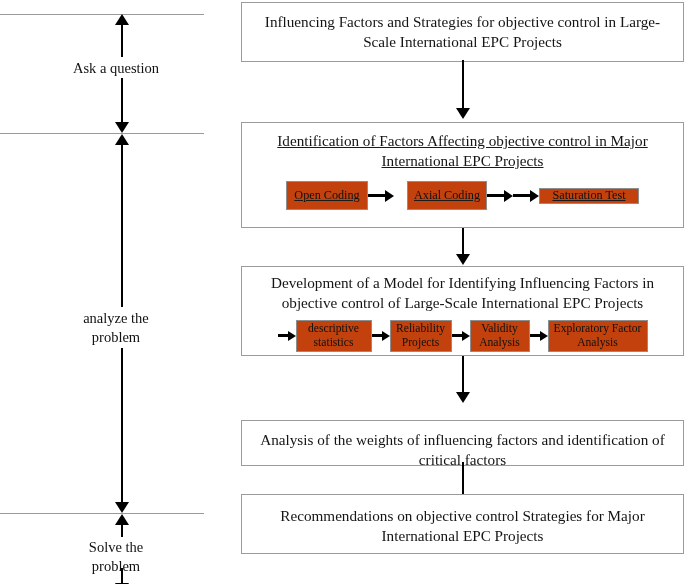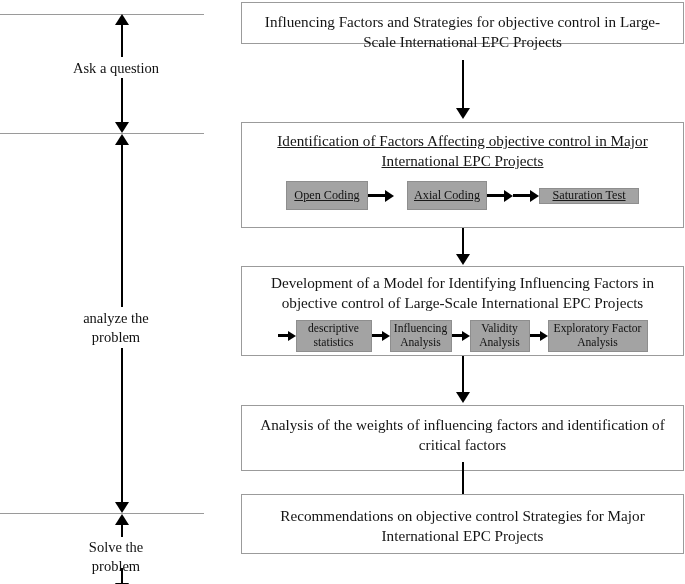--- a/index.html
+++ b/index.html
@@ -113,21 +113,21 @@
   .substeps {
     display: flex;
     align-items: center;
     justify-content: center;
     box-sizing: border-box;
   }
 
   .substep {
     box-sizing: border-box;
     border: 1px solid #8e8e8e;
-    background: #a3a3a3;
+    background: #c2410c;
     text-align: center;
     display: flex;
     align-items: center;
     justify-content: center;
     line-height: 1.14;
     color: #111;
     padding: 2px 3px;
   }
 
   .step-arrow {
@@ -188,21 +188,21 @@
     <div class="arrowhead up" style="top:502px;"></div>
     <div class="spine" style="top:512px;height:13px;"></div>
     <div class="spine" style="top:556px;height:16px;"></div>
     <div class="arrowhead down" style="top:571px;"></div>
     <div class="phase-label" style="top:526px;white-space:pre-line;">Solve the
 problem</div>
   </div>
 
   <div id="flow">
 
-    <div class="stage-box" style="top:2px;height:42px;">
+    <div class="stage-box" style="top:2px;height:60px;">
       <div class="stage-title" style="padding-top:9px;">Influencing Factors and Strategies for objective control in Large-Scale International EPC Projects</div>
     </div>
     <div class="connector" style="top:60px;height:49px;"></div>
     <div class="connector-head" style="top:108px;"></div>
 
     <div class="stage-box" style="top:122px;height:106px;text-decoration:underline;">
       <div class="stage-title" style="padding-top:8px;">Identification of Factors Affecting objective control in Major International EPC Projects</div>
       <div id="coding-steps" class="substeps" style="margin-top:8px;padding:0 13px;">
         <div class="substep" style="width:82px;height:29px;">Open Coding</div>
         <div class="step-arrow">
@@ -229,37 +229,37 @@
       <div id="analysis-steps" class="substeps" style="margin-top:5px;padding:0 6px;">
         <div class="step-arrow">
           <div class="shaft"></div>
           <div class="head"></div>
         </div>
         <div class="substep" style="width:76px;height:32px;">descriptive statistics</div>
         <div class="step-arrow">
           <div class="shaft"></div>
           <div class="head"></div>
         </div>
-        <div class="substep" style="width:62px;height:32px;">Influencing Analysis</div>
+        <div class="substep" style="width:62px;height:32px;">Reliability Projects</div>
         <div class="step-arrow">
           <div class="shaft"></div>
           <div class="head"></div>
         </div>
         <div class="substep" style="width:60px;height:32px;">Validity Analysis</div>
         <div class="step-arrow">
           <div class="shaft"></div>
           <div class="head"></div>
         </div>
         <div class="substep" style="width:100px;height:32px;">Exploratory Factor Analysis</div>
       </div>
     </div>
     <div class="connector" style="top:356px;height:38px;"></div>
     <div class="connector-head" style="top:392px;"></div>
 
-    <div class="stage-box" style="top:405px;height:66px;">
+    <div class="stage-box" style="top:420px;height:46px;">
       <div class="stage-title" style="padding-top:9px;">Analysis of the weights of influencing factors and identification of critical factors</div>
     </div>
     <div class="connector" style="top:462px;height:48px;"></div>
     <div class="connector-head" style="top:509px;"></div>
 
     <div class="stage-box" style="top:494px;height:60px;">
       <div class="stage-title" style="padding-top:11px;">Recommendations on objective control Strategies for Major International EPC Projects</div>
     </div>
 
   </div>

